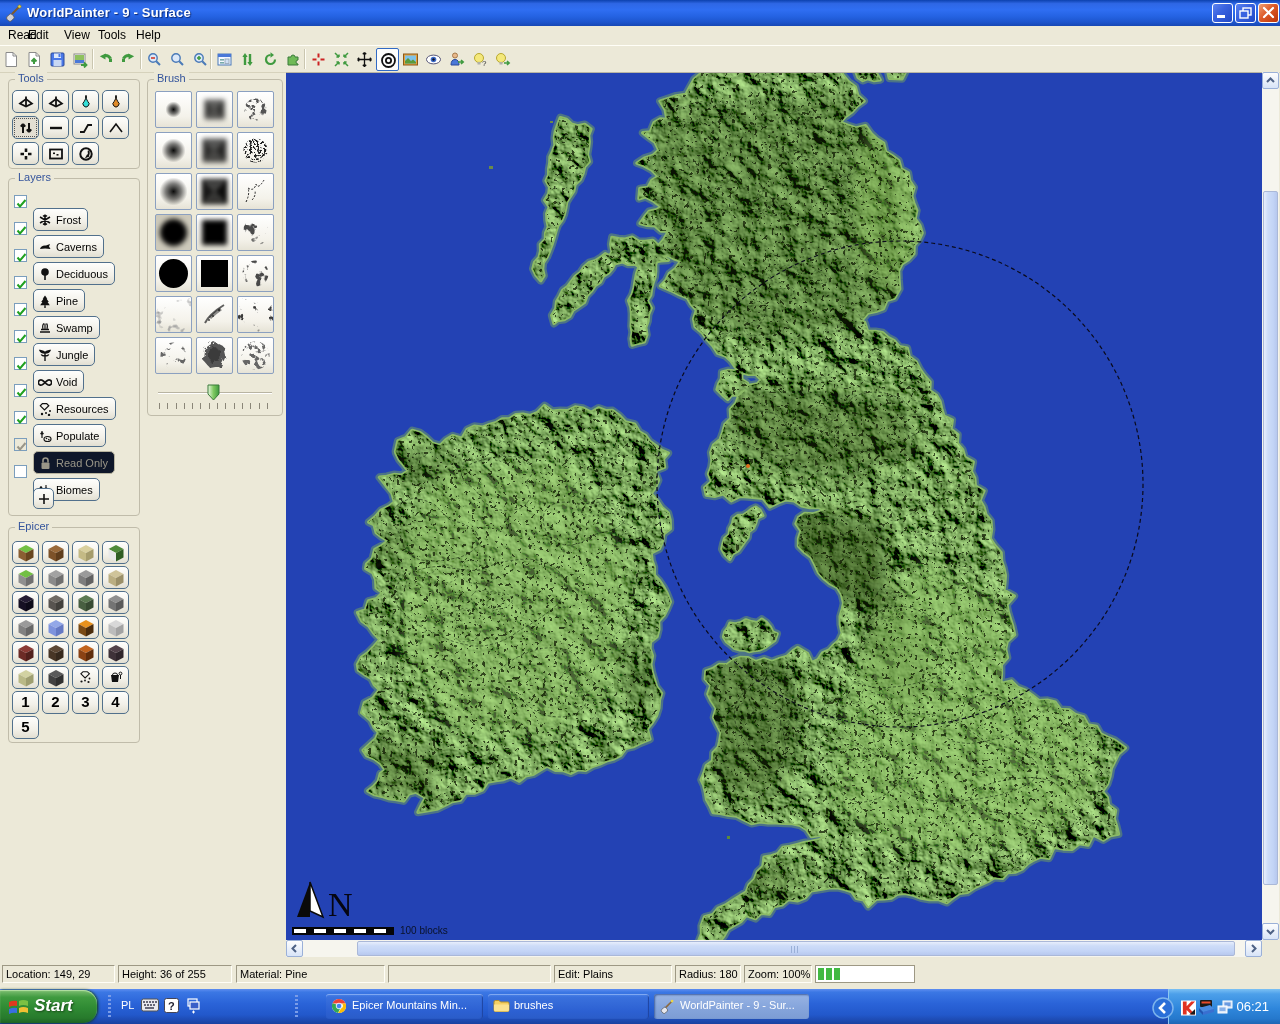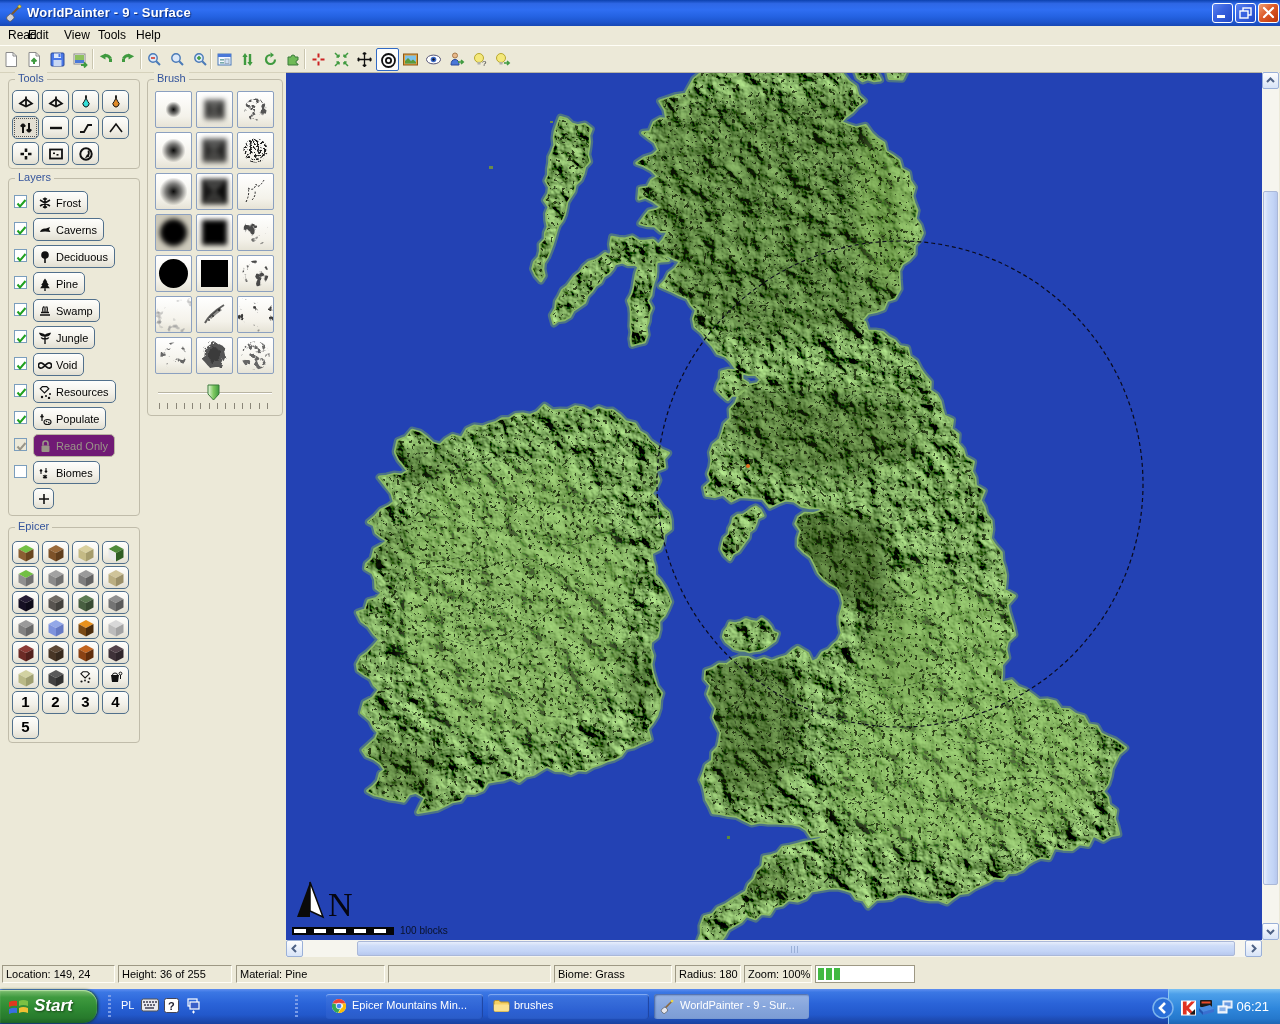--- a/index.html
+++ b/index.html
@@ -21,21 +21,21 @@
 .tbtn svg { position:absolute; left:3px; top:3px; }
 .tsep { position:absolute; top:3px; width:2px; height:20px; border-left:1px solid #cac6b0; border-right:1px solid #fffef7; }
 .tsel { border:1px solid #316ac5; background:#fdfdfb; border-radius:2px;}
 .gbox { position:absolute; border:1px solid #c0bcaa; border-radius:4px; }
 .glabel { position:absolute; top:-8px; left:6px; background:#ece9d8; padding:0 3px; font-size:11px; color:#34549c; }
 .sqbtn { position:absolute; width:27px; height:23px; border:1.5px solid #51708c; border-radius:5px;
   background:linear-gradient(180deg,#fefefc 0%,#f2f0e8 60%,#e2dfd2 100%); }
 .sqbtn svg { position:absolute; left:50%; top:50%; transform:translate(-50%,-50%); }
 .lrow { position:absolute; left:12px; height:23px; }
 .cb { position:absolute; left:2px; top:4px; width:13px; height:13px; background:#fff; border:1px solid #7b9ebd; }
-.lbtn { position:absolute; left:21px; top:0; height:23px; border:1.5px solid #51708c; border-radius:5px;
+.lbtn { position:absolute; left:21px; top:17px; height:23px; border:1.5px solid #51708c; border-radius:5px;
   background:linear-gradient(180deg,#fefefc 0%,#f2f0e8 60%,#e2dfd2 100%); font-size:11px; color:#000;
   display:flex; align-items:center; padding:0 6px 0 4px; white-space:nowrap; }
 .lbtn svg { margin-right:4px; }
 .btile { position:absolute; width:37px; height:37px; border:1px solid #8ba0c0; border-radius:2px;
   background:linear-gradient(180deg,#ffffff 0%,#f4f2ea 70%,#e6e3d6 100%); overflow:hidden;}
 .btile svg, .btile div { position:absolute; left:0; top:0; }
 #statusbar { position:absolute; left:0; top:963px; width:1280px; height:24px; background:#ece9d8; }
 .spanel { position:absolute; top:2px; height:18px; border:1px solid; border-color:#9d9884 #fffef7 #fffef7 #9d9884; font-size:11px; color:#000; padding:2px 0 0 3px; }
 #taskbar { position:absolute; left:0; top:989px; width:1280px; height:35px;
   background:linear-gradient(180deg,#5f8ef0 0%,#3b77e4 9%,#2a63d8 42%,#2258cb 74%,#1c47ab 93%,#1840a0 100%); }
@@ -389,21 +389,21 @@
             <path d="M4 2 L4 9 M4 3.5 L2.5 5 M4 3.5 L5.5 5" stroke="#111" stroke-width="1.2" fill="none"></path>
             <ellipse cx="9.5" cy="10" rx="3.5" ry="2.5" fill="none" stroke="#111" stroke-width="1.2"></ellipse>
             <circle cx="8.5" cy="9.5" r="0.8" fill="#111"></circle>
             <circle cx="10.8" cy="10.5" r="0.8" fill="#111"></circle>
           </svg>Populate</div>
       </div>
 <div class="lrow" style="top:434px">
         <div class="cb" style="background:#ece9d8"><svg width="13" height="13" viewBox="0 0 13 13">
             <path d="M2.5 6.5 L5 9.5 L10.5 3" stroke="#9a9688" stroke-width="2" fill="none"></path>
           </svg></div>
-        <div class="lbtn" style="background:#701a75;border-color:#b8b4a0;color:#9a9688"><svg width="14" height="14" viewBox="0 0 14 14">
+        <div class="lbtn" style="background:#0f172a;border-color:#b8b4a0;color:#9a9688"><svg width="14" height="14" viewBox="0 0 14 14">
             <rect x="3.5" y="6.5" width="8" height="6.5" rx="1" fill="#9a9688"></rect>
             <path d="M5 6.5 V4.5 A2.5 2.5 0 0 1 10 4.5 V6.5" fill="none" stroke="#9a9688" stroke-width="1.6"></path>
           </svg>Read Only</div>
       </div>
 <div class="lrow" style="top:461px">
         <div class="cb" style="background:#fff"></div>
         <div class="lbtn" style="color:#000"><svg width="14" height="14" viewBox="0 0 14 14">
             <path d="M3 3 L3 8 M3 4 L1.8 5.2 M3 4 L4.2 5.2" stroke="#111" stroke-width="1.1" fill="none"></path>
             <path d="M8 2 L8 7 M8 6 L6.8 4.8 M8 6 L9.2 4.8" stroke="#111" stroke-width="1.1" fill="none"></path>
             <path d="M5 12 L9 9.5 M5 9.5 L9 12 M7 8.8 V12.7" stroke="#111" stroke-width="1.1"></path>
@@ -1076,25 +1076,25 @@
       </svg></div>
 <div style="position:absolute;left:1245px;top:940px;width:17px;height:17px;background:linear-gradient(180deg,#fdfdfd,#d8e4f8);border:1px solid #9ab0d8;border-radius:2px"><svg width="15" height="15">
         <path d="M6 4 L9.5 7.5 L6 11" stroke="#4d6185" stroke-width="2" fill="none"></path>
       </svg></div>
 <div style="position:absolute;left:357px;top:941px;width:878px;height:15px;background:linear-gradient(180deg,#e7eefc 0%,#cddcf8 30%,#c3d4f6 70%,#b7c8ee 100%);border:1px solid #aab8d8;border-radius:2px">
       <div style="position:absolute;left:50%;top:4px;width:9px;height:7px;margin-left:-5px;background:repeating-linear-gradient(90deg,#9ab0d8 0 1px,transparent 1px 3px)"></div>
     </div>
 <div style="position:absolute;left:1262px;top:940px;width:18px;height:17px;background:#ece9d8"></div>
 
 <div id="statusbar">
-  <div class="spanel" style="left:2px;width:113px">Location: 149, 24</div>
+  <div class="spanel" style="left:2px;width:113px">Location: 149, 29</div>
   <div class="spanel" style="left:118px;width:114px">Height: 36 of 255</div>
   <div class="spanel" style="left:236px;width:149px">Material: Pine</div>
   <div class="spanel" style="left:388px;width:163px"></div>
-  <div class="spanel" style="left:554px;width:118px">Biome: Grass</div>
+  <div class="spanel" style="left:554px;width:118px">Edit: Plains</div>
   <div class="spanel" style="left:675px;width:66px">Radius: 180</div>
   <div class="spanel" style="left:744px;width:68px">Zoom: 100%</div>
   <div style="position:absolute;left:815px;top:2px;width:100px;height:18px;background:#fff;border:1px solid #9d9884;">
     <div style="position:absolute;left:2px;top:2px;width:6px;height:12px;background:#43b943"></div>
     <div style="position:absolute;left:10px;top:2px;width:6px;height:12px;background:#43b943"></div>
     <div style="position:absolute;left:18px;top:2px;width:6px;height:12px;background:#43b943"></div>
   </div>
 </div>
 <div id="taskbar">
   <div id="startbtn">

